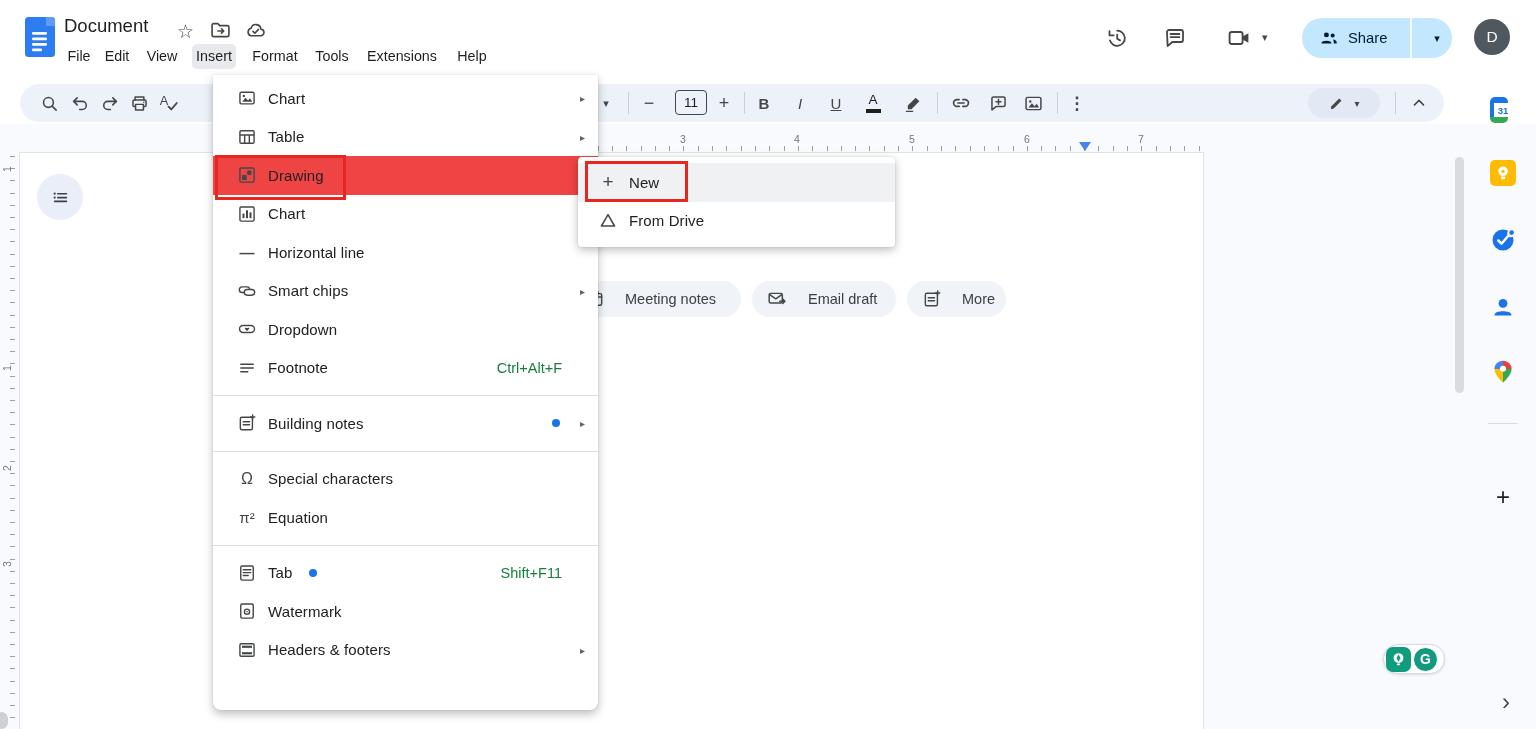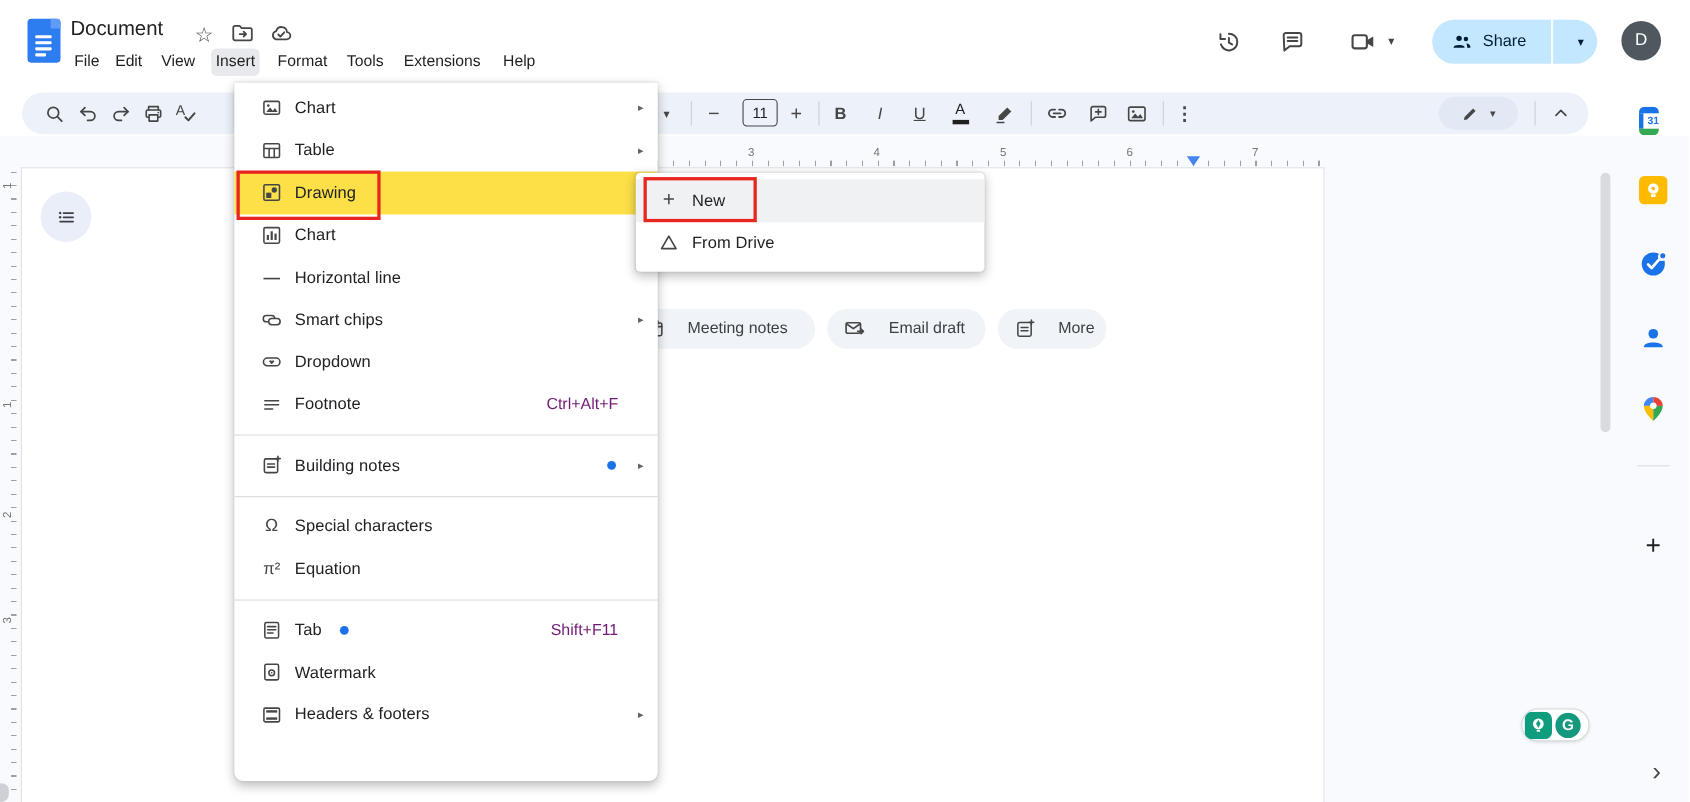--- a/index.html
+++ b/index.html
@@ -76,26 +76,26 @@
   .chip { position:absolute; top:281px; height:36px; border-radius:18px;
           background:#f0f3f8; display:flex; align-items:center; padding:0 15px;
           gap:20px; font-size:14.5px; color:#3c4043; z-index:5; }
 
   
   .menu { left:213px; top:75px; width:385px; height:635px; background:#fff;
           border-radius:0 0 8px 8px; padding-top:4px; z-index:30; overflow:hidden;
           box-shadow:0 4px 10px rgba(0,0,0,.26), 0 0 2px rgba(0,0,0,.12); }
   .mi { position:relative; height:38.5px; display:flex; align-items:center;
         padding:0 10px 0 24px; }
-  .mi.hl { background:#fde047;text-align:right; }
+  .mi.hl { background:#ef4444;text-align:right; }
   .mi-ic { width:20px; height:20px; margin-right:11px; display:flex;
            align-items:center; justify-content:center; color:#444746;
            font-size:15px; flex:none; }
   .mi-label { font-size:15px; color:#202124; letter-spacing:.1px; white-space:nowrap; }
-  .mi-short { margin-left:auto; padding-right:26px; font-size:14.5px; color:#701a75; }
+  .mi-short { margin-left:auto; padding-right:26px; font-size:14.5px; color:#15803d; }
   .mi-arrow { position:absolute; right:13px; top:50%; transform:translateY(-50%);
               font-size:10px; color:#5f6368; }
   .mi-arrow.dark { color:#202124; }
   .mi-dot { width:8px; height:8px; border-radius:50%; background:#1a73e8; flex:none; }
   .msep { height:1px; background:#dadce0; margin:8px 0; }
 
   
   .submenu { left:578px; top:157px; width:317px; height:90px; background:#fff;
              border-radius:4px; padding-top:6px; z-index:40;
              box-shadow:0 3px 10px rgba(0,0,0,.26), 0 0 2px rgba(0,0,0,.12); }

